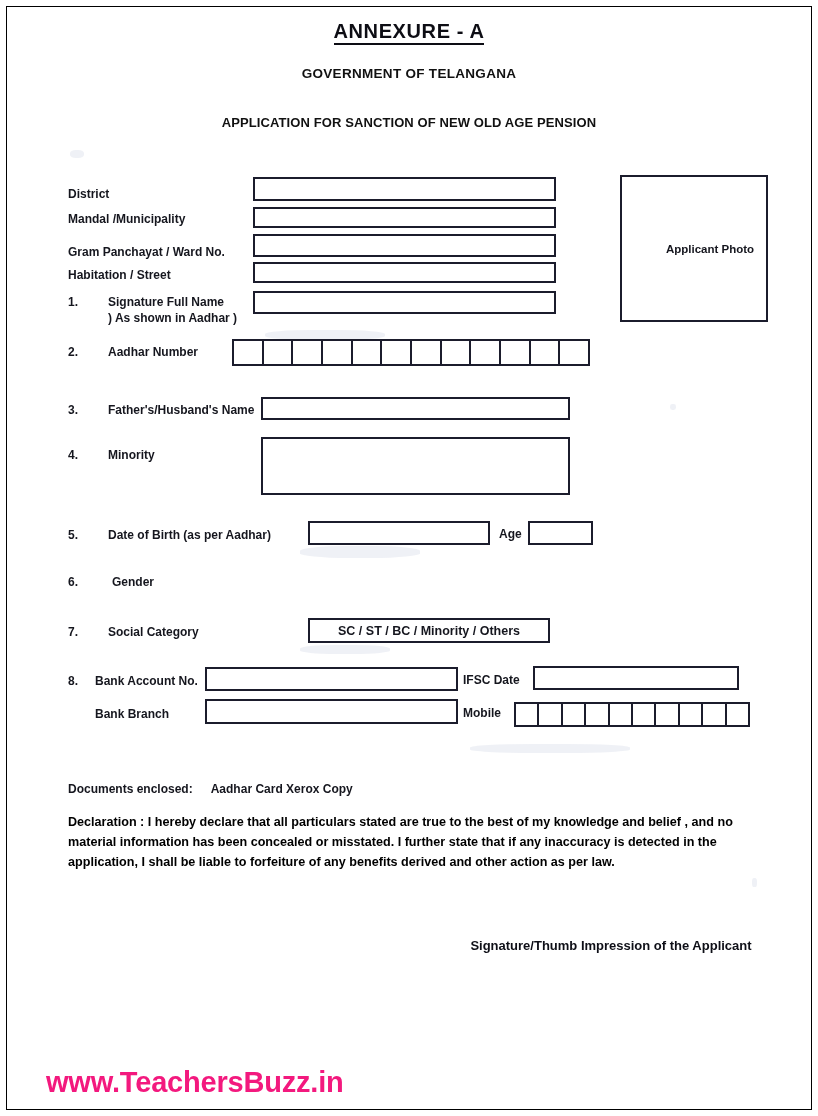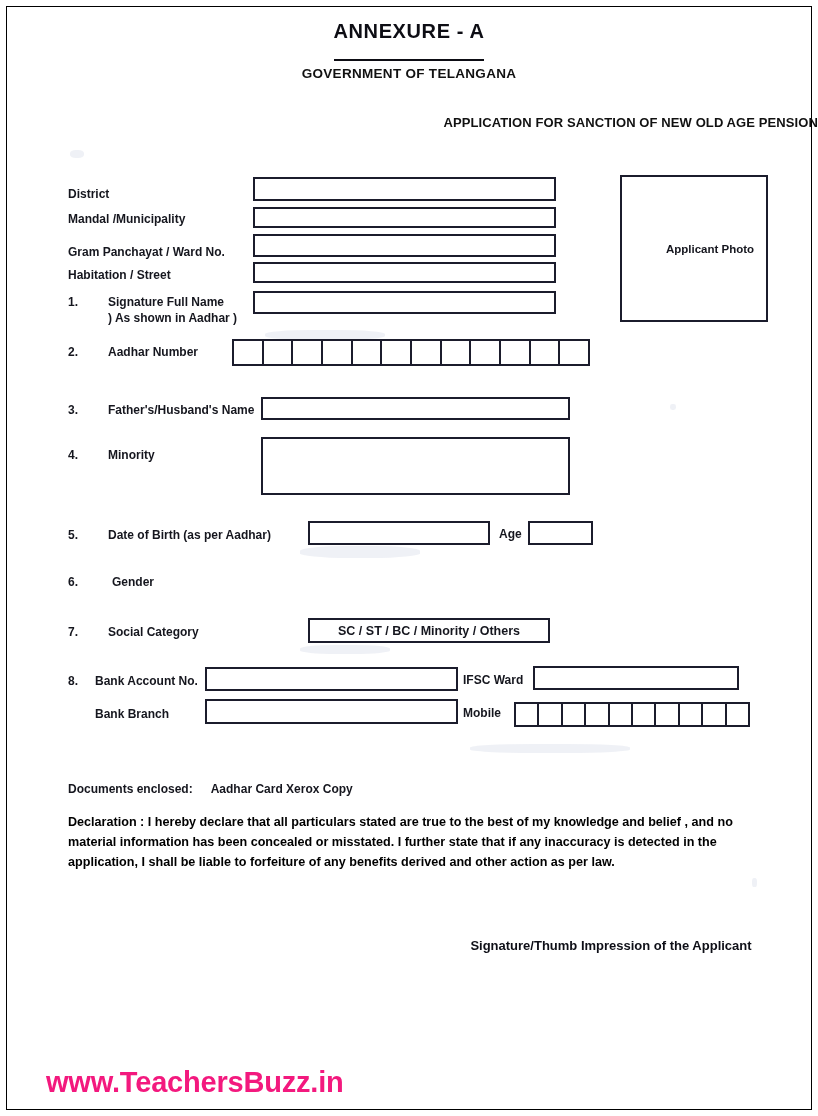--- a/index.html
+++ b/index.html
@@ -37,39 +37,39 @@
   #annexure-title {
     left: 0; top: 20px; width: 818px;
     text-align: center;
     font-size: 20px;
     font-weight: bold;
     letter-spacing: 0.6px;
     color: #0d0d14;
   }
   #annexure-title span {
     border-bottom: 2px solid #0d0d14;
-    padding-bottom: 17px;
+    padding-bottom: 1px;
   }
   #govt-line {
     left: 0; top: 66px; width: 818px;
     text-align: center;
     font-size: 13.5px;
     font-weight: bold;
     letter-spacing: 0.3px;
   }
   #scheme-line {
     left: 0; top: 88px; width: 818px;
     text-align: center;
     font-size: 19px;
     font-weight: bold;
     letter-spacing: 0.2px;
   }
   #application-line {
     left: 0; top: 115px; width: 818px;
-    text-align: right;
+    text-align: center;
     font-size: 13px;
     font-weight: bold;
     letter-spacing: 0.1px;
   }
 
   
   .label {
     font-size: 12px;
     font-weight: bold;
     color: #15161e;
@@ -254,21 +254,21 @@
   <div class="abs label" style="left:112px; top:575px;">Gender</div>
 
   <div class="abs num" style="left:68px; top:625px;">7.</div>
   <div class="abs label" style="left:108px; top:625px;">Social Category</div>
   <div class="abs opt-box" style="left:308px; top:618px; width:242px; height:25px;">SC / ST / BC / Minority / Others</div>
 
   <div class="abs num" style="left:68px; top:674px;">8.</div>
   <div class="abs label" style="left:95px; top:674px;">Bank Account No.</div>
   <div class="abs box" style="left:205px; top:667px; width:253px; height:24px;"></div>
 
-  <div class="abs label" style="left:463px; top:673px;">IFSC Ward</div>
+  <div class="abs label" style="left:463px; top:673px;">IFSC Date</div>
   <div class="abs box" style="left:533px; top:666px; width:206px; height:24px;"></div>
 
   <div class="abs label" style="left:95px; top:707px;">Bank Branch</div>
   <div class="abs box" style="left:205px; top:699px; width:253px; height:25px;"></div>
 
   <div class="abs label" style="left:463px; top:706px;">Mobile</div>
   <div class="abs strip" id="mobile-strip" style="left:514px; top:702px; width:236px; height:25px;">
       <div class="cell"></div>
       <div class="cell"></div>
       <div class="cell"></div>

